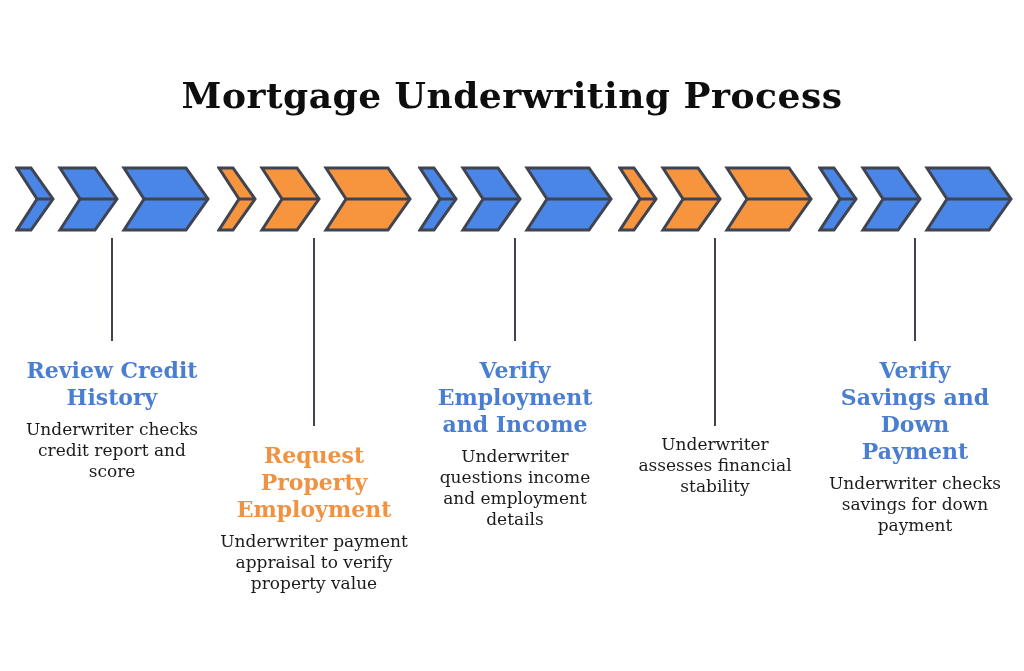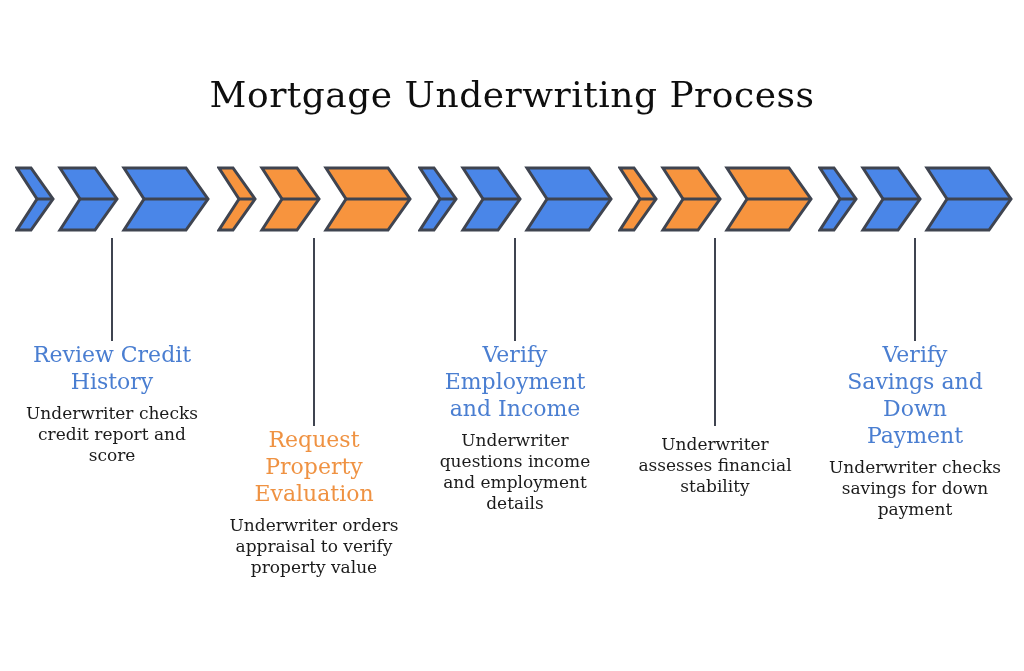--- a/index.html
+++ b/index.html
@@ -12,21 +12,21 @@
     overflow: hidden;
     font-family: "DejaVu Serif", "Liberation Serif", serif;
   }
   .title {
     position: absolute;
     top: 74px;
     left: 0;
     width: 1024px;
     text-align: center;
     font-size: 36px;
-    font-weight: 400;
+    font-weight: 700;
     letter-spacing: 0.5px;
     color: #0e0e0e;
   }
   .col {
     position: absolute;
     top: 166px;
     width: 200px;
     display: flex;
     flex-direction: column;
     align-items: center;
@@ -53,22 +53,23 @@
 
   .connector {
     width: 2px;
     background: var(--outline, #3f4450);
     margin-top: 6px;
   }
   .col.blue .connector { height: 103px; }
   .col.orange .connector { height: 188px; }
 
   .step-title {
+    margin-top: 16px;
     font-size: 22px;
-    font-weight: 400;
+    font-weight: 700;
     line-height: 27px;
     text-align: center;
     white-space: pre-line;
   }
   .col.blue .step-title { color: var(--heading-blue, #4a7ed1); }
   .col.orange .step-title { color: var(--heading-orange, #ef9242); }
 
   .step-desc {
     margin-top: 8px;
     font-size: 17px;
@@ -107,22 +108,22 @@
       <polygon points="0,0 14,0 36,31 14,62 0,62 20,31"></polygon>
       <line x1="20" y1="31" x2="36" y2="31"></line>
       <polygon points="43,0 78,0 100,31 78,62 43,62 63,31"></polygon>
       <line x1="63" y1="31" x2="100" y2="31"></line>
       <polygon points="107,0 169,0 191,31 169,62 107,62 127,31"></polygon>
       <line x1="127" y1="31" x2="191" y2="31"></line>
     </svg>
     <div class="connector"></div>
     <h2 class="step-title">Request
 Property
-Evaluation</h2>
-    <p class="step-desc">Underwriter orders
+Employment</h2>
+    <p class="step-desc">Underwriter payment
 appraisal to verify
 property value</p>
   </div>
 
   <div class="col col-3 blue">
     <svg class="chev" viewBox="-2 -2 195 66" width="195" height="66">
       <polygon points="0,0 14,0 36,31 14,62 0,62 20,31"></polygon>
       <line x1="20" y1="31" x2="36" y2="31"></line>
       <polygon points="43,0 78,0 100,31 78,62 43,62 63,31"></polygon>
       <line x1="63" y1="31" x2="100" y2="31"></line>

